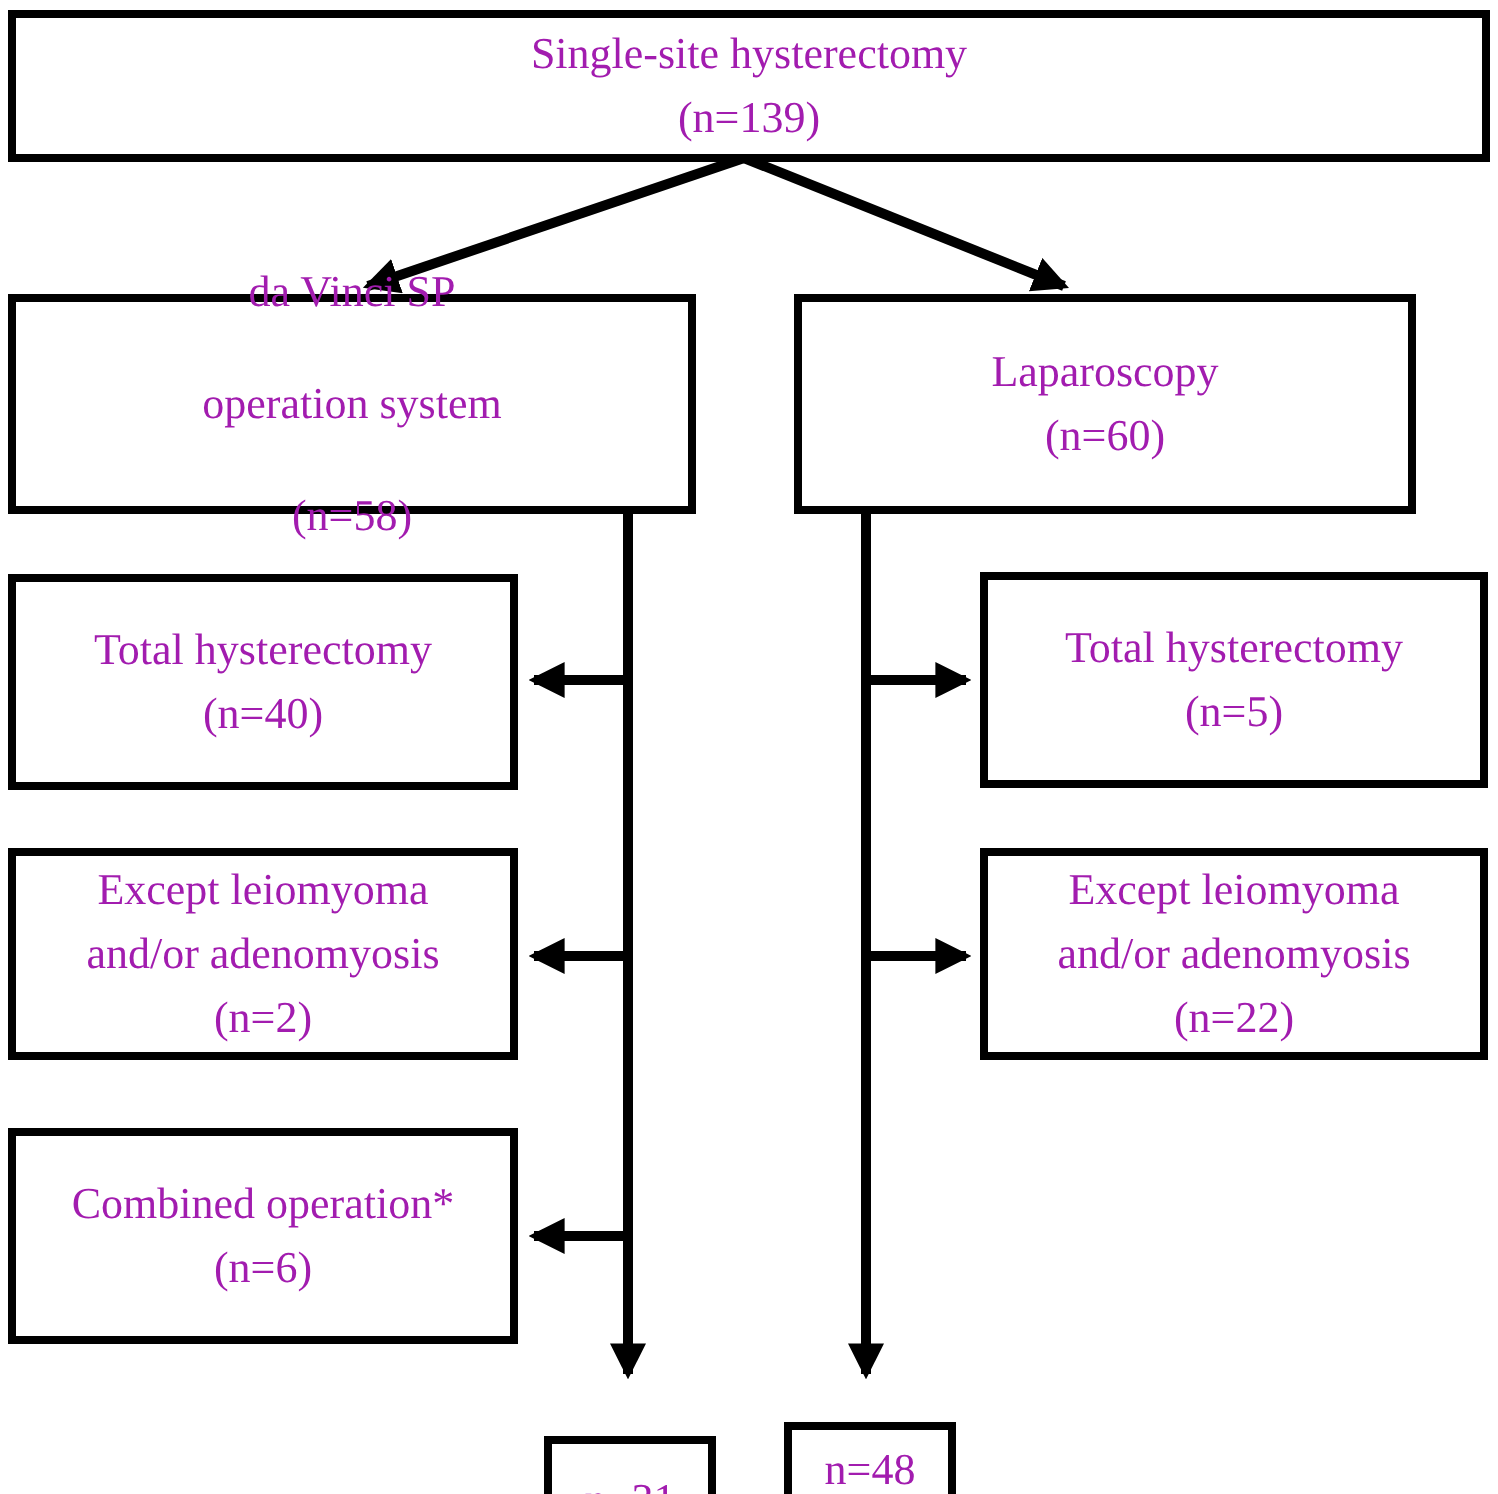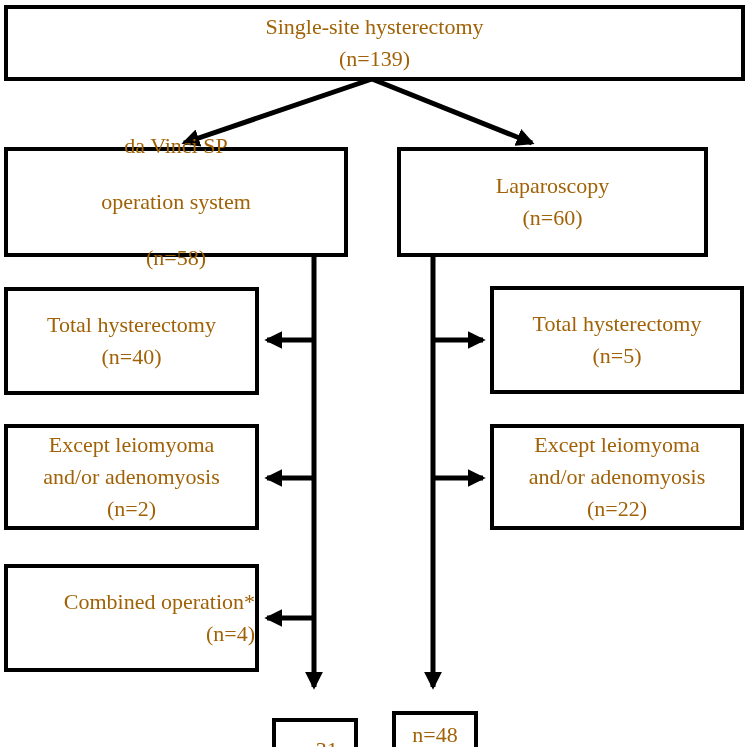--- a/index.html
+++ b/index.html
@@ -6,21 +6,21 @@
     margin: 0;
     padding: 0;
     background: #ffffff;
   }
   .canvas {
     position: relative;
     width: 749px;
     height: 747px;
     background: #ffffff;
     font-family: "Liberation Serif", serif;
-    color: #a16207;
+    color: #a21caf;
     overflow: hidden;
   }
   .box {
     position: absolute;
     box-sizing: border-box;
     border: 4px solid #000000;
     background: #ffffff;
     display: flex;
     flex-direction: column;
     align-items: center;
@@ -102,23 +102,23 @@
     <span>and/or adenomyosis</span>
     <span>(n=2)</span>
   </div>
 
   <div class="box" style="left:490px; top:424px; width:254px; height:106px;">
     <span>Except leiomyoma</span>
     <span>and/or adenomyosis</span>
     <span>(n=22)</span>
   </div>
 
-  <div class="box" style="left:4px; top:564px; width:255px; height:108px;align-items:flex-end;">
+  <div class="box" style="left:4px; top:564px; width:255px; height:108px;">
     <span>Combined operation*</span>
-    <span>(n=4)</span>
+    <span>(n=6)</span>
   </div>
 
   <div class="box" style="left:272px; top:694px; width:86px; height:64px;margin-top:24px;">
     <span>n=31</span>
   </div>
 
   <div class="box" style="left:392px; top:694px; width:86px; height:48px;margin-top:17px;">
     <span>n=48</span>
   </div>
 

